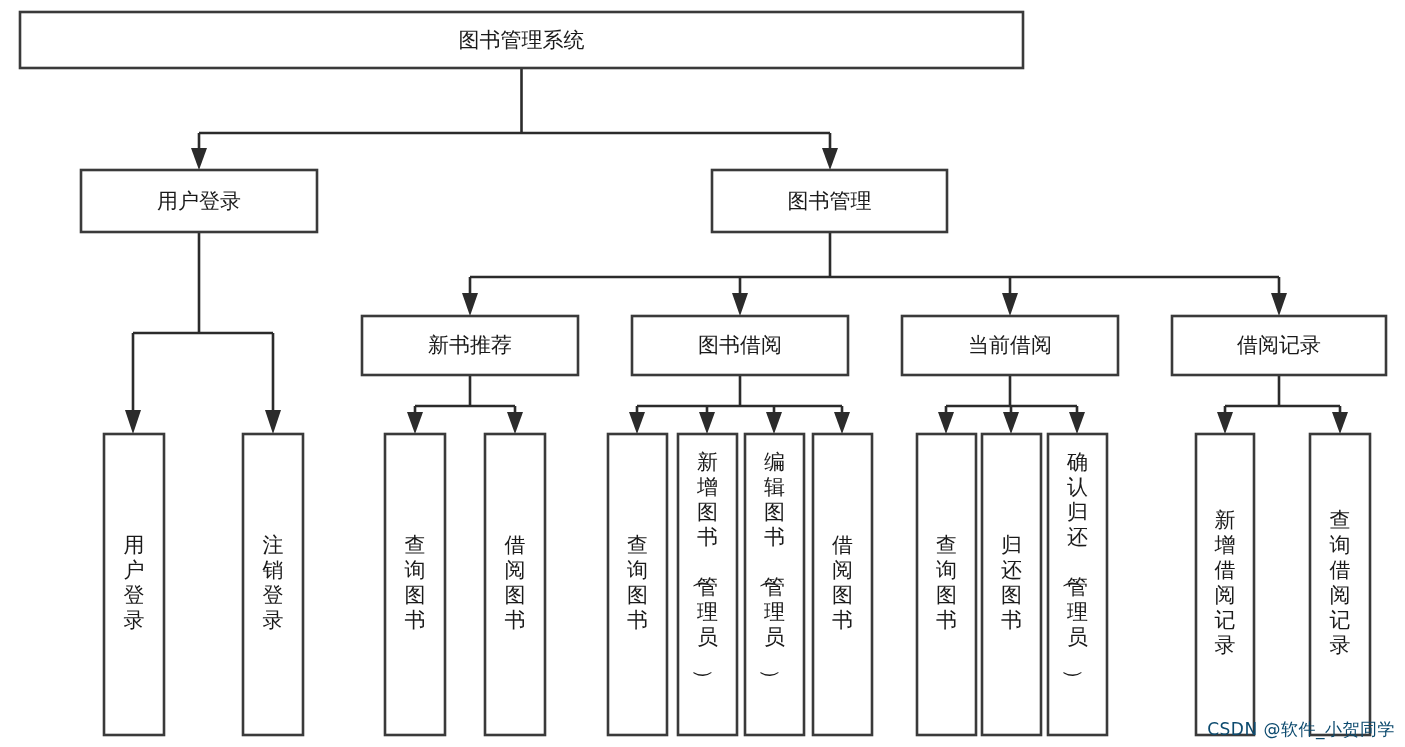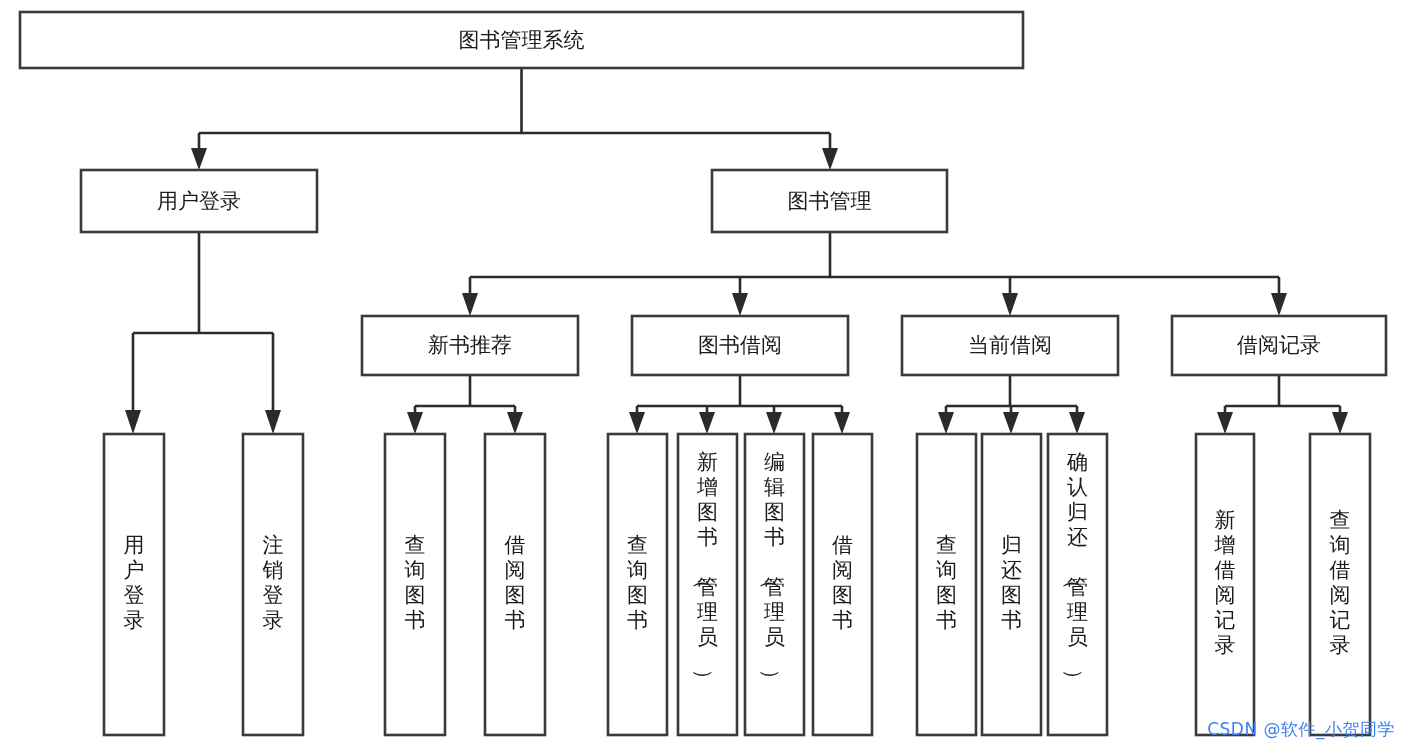--- a/index.html
+++ b/index.html
@@ -55,21 +55,21 @@
     fill: #1a1a1a;
     font-size: 21px;
     text-anchor: middle;
   }
   .watermark {
     position: absolute;
     right: 10px;
     bottom: 6px;
     font-family: "DejaVu Sans", "Liberation Sans", sans-serif;
     font-size: 17px;
-    color: #3b82f6;
+    color: #0c4a6e;
     letter-spacing: 0.5px;
     white-space: nowrap;
     pointer-events: none;
   }
 </style>
 </head>
 <body>
 
 <div id="diagram-root">
 

